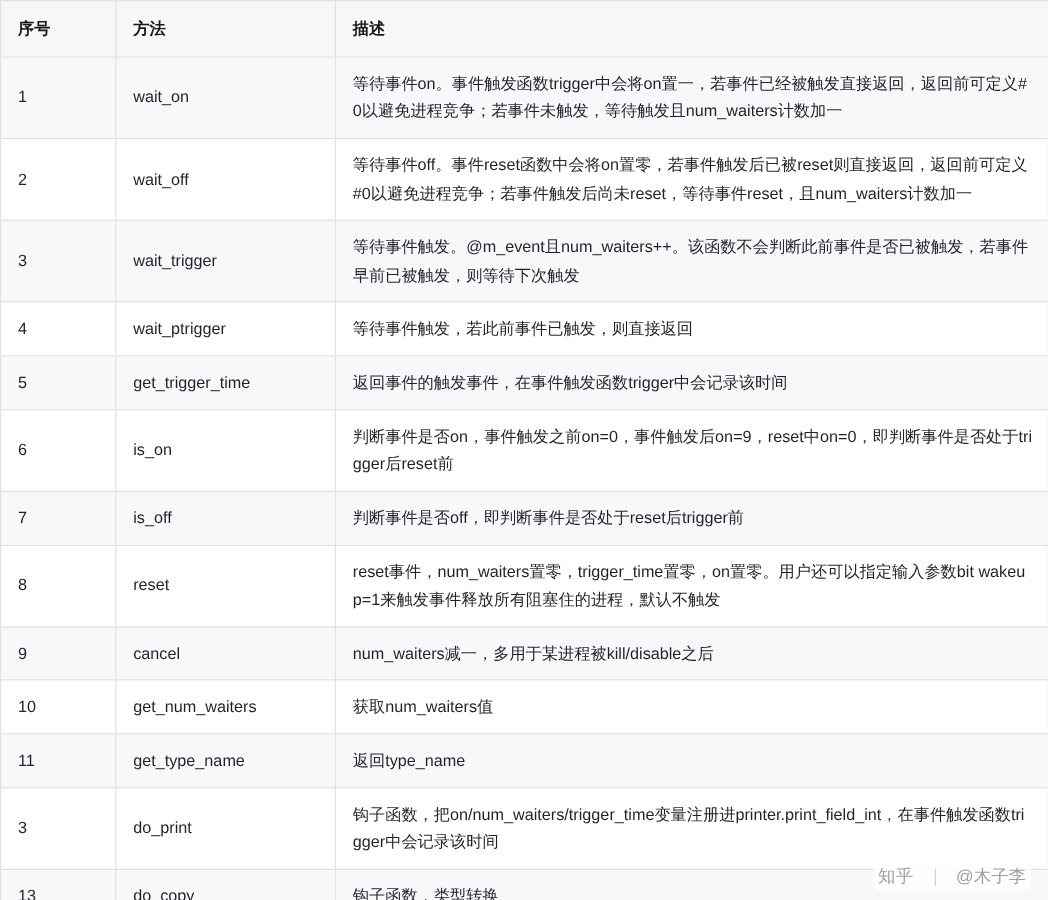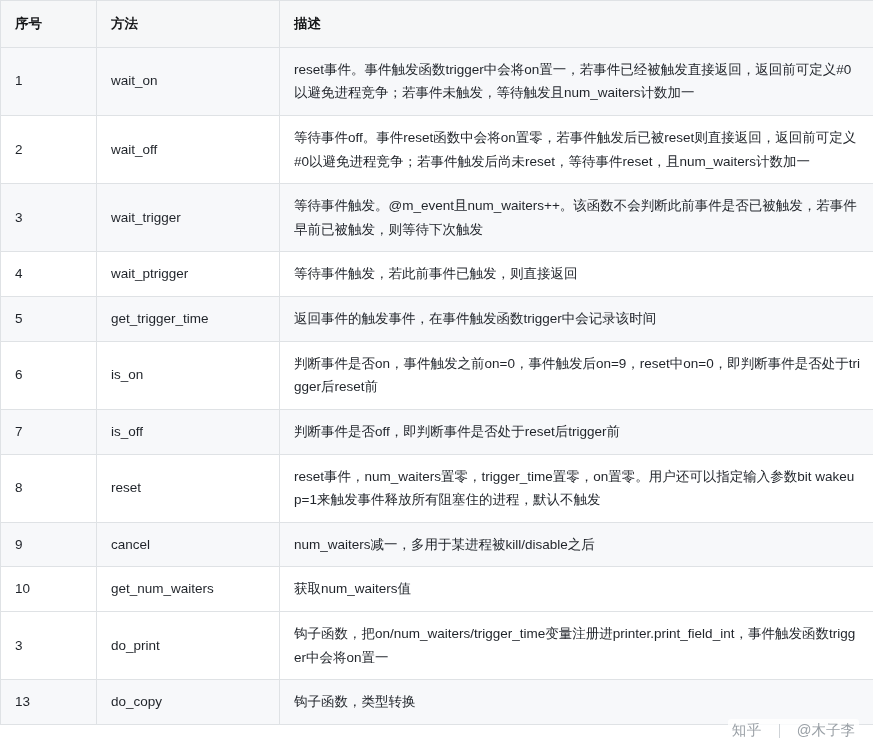--- a/index.html
+++ b/index.html
@@ -109,21 +109,21 @@
       <tr>
         <th>序号</th>
         <th>方法</th>
         <th>描述</th>
       </tr>
     </thead>
     <tbody id="table-body">
         <tr class="odd">
           <td class="idx-cell">1</td>
           <td class="method-cell">wait_on</td>
-          <td class="desc-cell">reset事件。事件触发函数trigger中会将on置一，若事件已经被触发直接返回，返回前可定义#0以避免进程竞争；若事件未触发，等待触发且num_waiters计数加一</td>
+          <td class="desc-cell">等待事件on。事件触发函数trigger中会将on置一，若事件已经被触发直接返回，返回前可定义#0以避免进程竞争；若事件未触发，等待触发且num_waiters计数加一</td>
         </tr>
         <tr class="even">
           <td class="idx-cell">2</td>
           <td class="method-cell">wait_off</td>
           <td class="desc-cell">等待事件off。事件reset函数中会将on置零，若事件触发后已被reset则直接返回，返回前可定义#0以避免进程竞争；若事件触发后尚未reset，等待事件reset，且num_waiters计数加一</td>
         </tr>
         <tr class="odd">
           <td class="idx-cell">3</td>
           <td class="method-cell">wait_trigger</td>
           <td class="desc-cell">等待事件触发。@m_event且num_waiters++。该函数不会判断此前事件是否已被触发，若事件早前已被触发，则等待下次触发</td>
@@ -156,24 +156,29 @@
         <tr class="odd">
           <td class="idx-cell">9</td>
           <td class="method-cell">cancel</td>
           <td class="desc-cell">num_waiters减一，多用于某进程被kill/disable之后</td>
         </tr>
         <tr class="even">
           <td class="idx-cell">10</td>
           <td class="method-cell">get_num_waiters</td>
           <td class="desc-cell">获取num_waiters值</td>
         </tr>
+        <tr class="odd">
+          <td class="idx-cell">11</td>
+          <td class="method-cell">get_type_name</td>
+          <td class="desc-cell">返回type_name</td>
+        </tr>
         <tr class="even">
           <td class="idx-cell">3</td>
           <td class="method-cell">do_print</td>
-          <td class="desc-cell">钩子函数，把on/num_waiters/trigger_time变量注册进printer.print_field_int，事件触发函数trigger中会将on置一</td>
+          <td class="desc-cell">钩子函数，把on/num_waiters/trigger_time变量注册进printer.print_field_int，在事件触发函数trigger中会记录该时间</td>
         </tr>
         <tr class="odd">
           <td class="idx-cell">13</td>
           <td class="method-cell">do_copy</td>
           <td class="desc-cell">钩子函数，类型转换</td>
         </tr>
       </tbody>
   </table>
 
   <div class="watermark">

